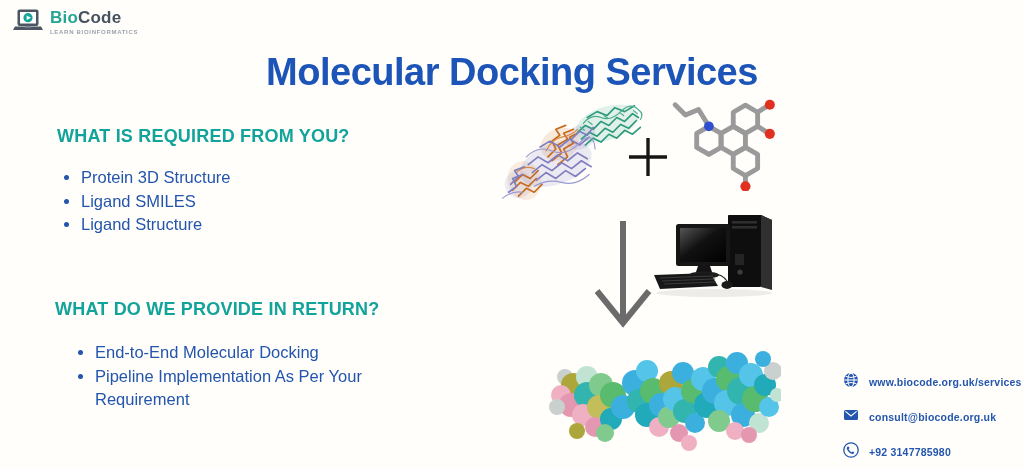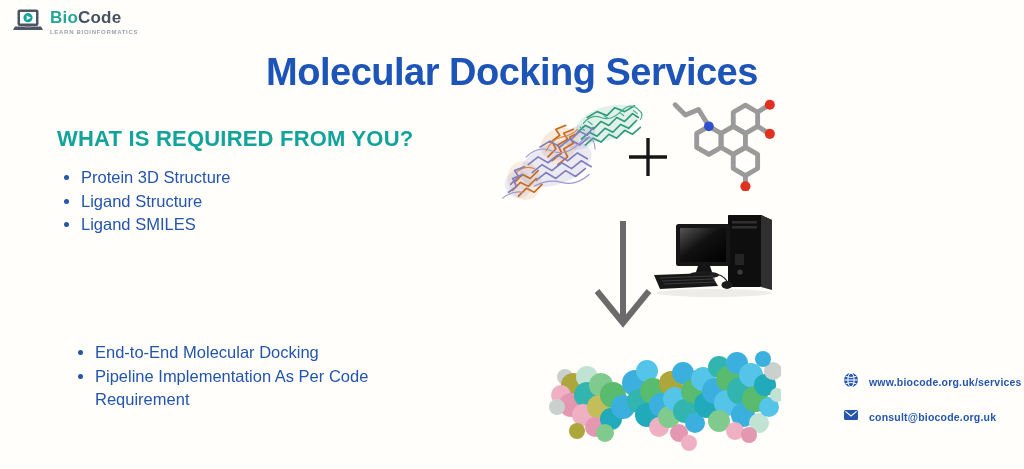--- a/index.html
+++ b/index.html
@@ -14,21 +14,21 @@
   .logo-name .teal{color:#23A695;}
   .logo-name .dark{color:#46525E;}
   .logo-tagline{font-size:6px;color:#9AA3AC;letter-spacing:.7px;margin-top:3px;font-weight:bold;}
   
   .title{
     position:absolute;left:0;top:26px;width:100%;text-align:center;
     font-size:38px;font-weight:bold;color:#1C54B8;letter-spacing:-.5px;
   }
   
   .section-heading{
-    position:absolute;font-size:22px;font-weight:bold;color:#12A39A;letter-spacing:.2px;white-space:nowrap;
+    position:absolute;font-size:18px;font-weight:bold;color:#12A39A;letter-spacing:.2px;white-space:nowrap;
   }
   .sh-1{left:57px;top:126px;}
   .sh-2{left:55px;top:299px;}
   .bullets{position:absolute;margin:0;padding:0;list-style:none;color:#2355AD;}
   .bl-1{left:64px;top:166px;width:280px;}
   .bl-2{left:78px;top:341px;width:292px;}
   .bullets li{display:flex;align-items:flex-start;font-size:16.5px;font-weight:normal;line-height:23.5px;}
   .bullet-dot{flex:0 0 5px;width:5px;height:5px;border-radius:50%;background:#2355AD;margin:9px 12px 0 0;}
   
   .abs{position:absolute;}
@@ -62,36 +62,37 @@
   <h1 class="title">Molecular Docking Services</h1>
 
   <div class="section-heading sh-1">WHAT IS REQUIRED FROM YOU?</div>
   <ul class="bullets bl-1">
     <li>
         <span class="bullet-dot"></span>
         <span>Protein 3D Structure</span>
       </li>
     <li>
         <span class="bullet-dot"></span>
+        <span>Ligand SMILES</span>
+      </li>
+    <li>
+        <span class="bullet-dot"></span>
         <span>Ligand Structure</span>
       </li>
-    <li>
-        <span class="bullet-dot"></span>
-        <span>Ligand SMILES</span>
-      </li>
   </ul>
 
+  <div class="section-heading sh-2">WHAT DO WE PROVIDE IN RETURN?</div>
   <ul class="bullets bl-2">
     <li>
         <span class="bullet-dot"></span>
         <span>End-to-End Molecular Docking</span>
       </li>
     <li>
         <span class="bullet-dot"></span>
-        <span>Pipeline Implementation As Per Code Requirement</span>
+        <span>Pipeline Implementation As Per Your Requirement</span>
       </li>
   </ul>
 
   <div class="abs" style="left:489px;top:88px;">
     <svg width="172" height="120" viewBox="0 0 175 122" fill="none" stroke-linecap="round" stroke-linejoin="round">
 
       <ellipse cx="120" cy="36" rx="33" ry="17" fill="#2E9C7C" opacity=".14" transform="rotate(-18 120 36)"></ellipse>
       <ellipse cx="72" cy="57" rx="20" ry="16" fill="#C76B1E" opacity=".14" transform="rotate(-25 72 57)"></ellipse>
       <ellipse cx="36" cy="94" rx="17" ry="20" fill="#C76B1E" opacity=".12" transform="rotate(-15 36 94)"></ellipse>
       <ellipse cx="68" cy="77" rx="38" ry="21" fill="#807EBE" opacity=".16" transform="rotate(-20 68 77)"></ellipse>
@@ -284,15 +285,24 @@
     </div>
     <div class="c-row">
       <span>
         <svg width="16" height="16" viewBox="0 0 16 16">
           <rect x="1" y="3" width="14" height="10" rx="1.5" fill="#2456AE"></rect>
           <polyline points="2.4,4.4 8,9 13.6,4.4" stroke="#fff" stroke-width="1.2" fill="none"></polyline>
         </svg>
       </span>
       <span class="c-text">consult@biocode.org.uk</span>
     </div>
+    <div class="c-row">
+      <span>
+        <svg width="16" height="16" viewBox="0 0 16 16">
+          <circle cx="8" cy="8" r="7.2" stroke="#2456AE" stroke-width="1.3" fill="none"></circle>
+          <path transform="translate(1.6,1.6) scale(0.82)" fill="#2456AE" d="M10.9 9.9c-.4-.4-1-.4-1.4 0l-.5.5c-.2.2-.4.2-.6.1-.7-.4-1.3-.9-1.9-1.5-.6-.6-1.1-1.2-1.5-1.9-.1-.2-.1-.4.1-.6l.5-.5c.4-.4.4-1 0-1.4l-.7-.7c-.4-.4-1-.4-1.4 0l-.4.4c-.5.5-.7 1.2-.5 1.8.4 1.5 1.3 2.9 2.5 4.1 1.2 1.2 2.6 2.1 4.1 2.5.6.2 1.3 0 1.8-.5l.4-.4c.4-.4.4-1 0-1.4l-.5-.5z"></path>
+        </svg>
+      </span>
+      <span class="c-text">+92 3147785980</span>
+    </div>
   </div>
 
 </div>
 
 </body></html>

